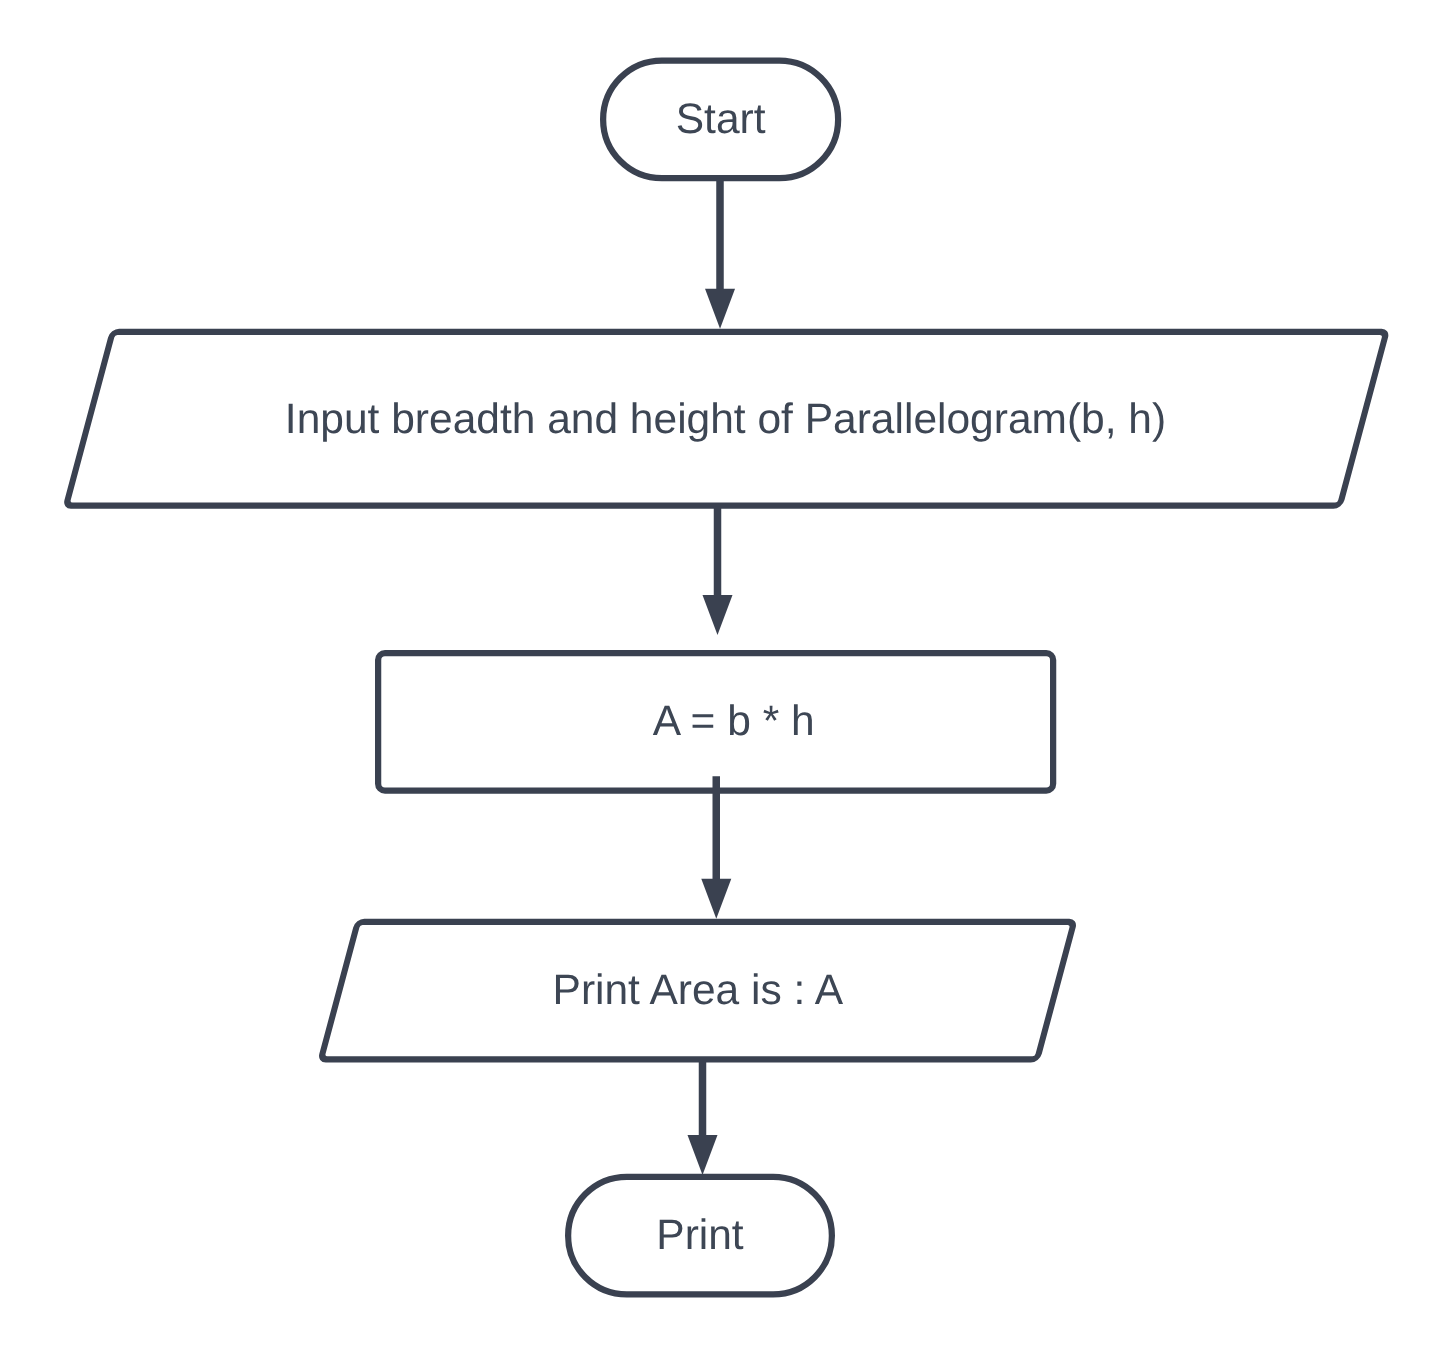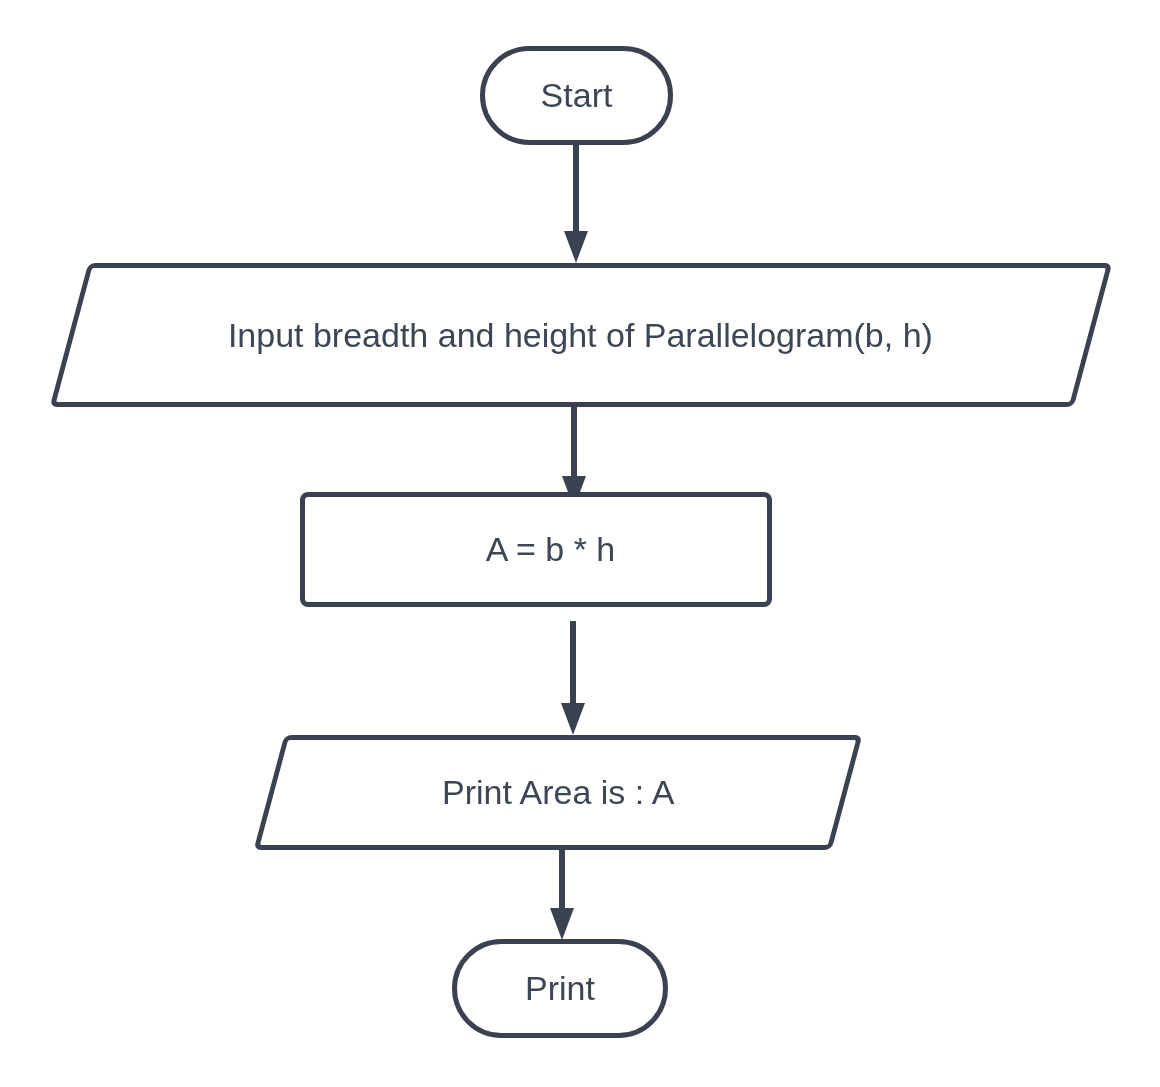--- a/index.html
+++ b/index.html
@@ -31,21 +31,21 @@
     white-space: nowrap;
   }
   .node .label { display: block; }
   .terminator { border-radius: 52px; }
   .process    { border-radius: 8px; }
   .io         { border-radius: 7px; transform: skewX(-15deg); }
   .io .label  { transform: skewX(15deg); }
 
   #n-start   { left: 480px; top: 46px;  width: 193px;  height: 99px;  }
   #n-input   { left: 69px;  top: 263px; width: 1024px; height: 144px; }
-  #n-process { left: 300px; top: 492px; width: 472px;  height: 115px; padding-left: 29px; }
+  #n-process { left: 300px; top: 520px; width: 545px;  height: 115px; padding-left: 29px; }
   #n-output  { left: 269px; top: 735px; width: 578px;  height: 115px; }
   #n-stop    { left: 452px; top: 939px; width: 216px;  height: 99px;  }
 
   .stem {
     position: absolute;
     width: 6px;
     background: var(--stroke);
   }
   .head {
     position: absolute;

